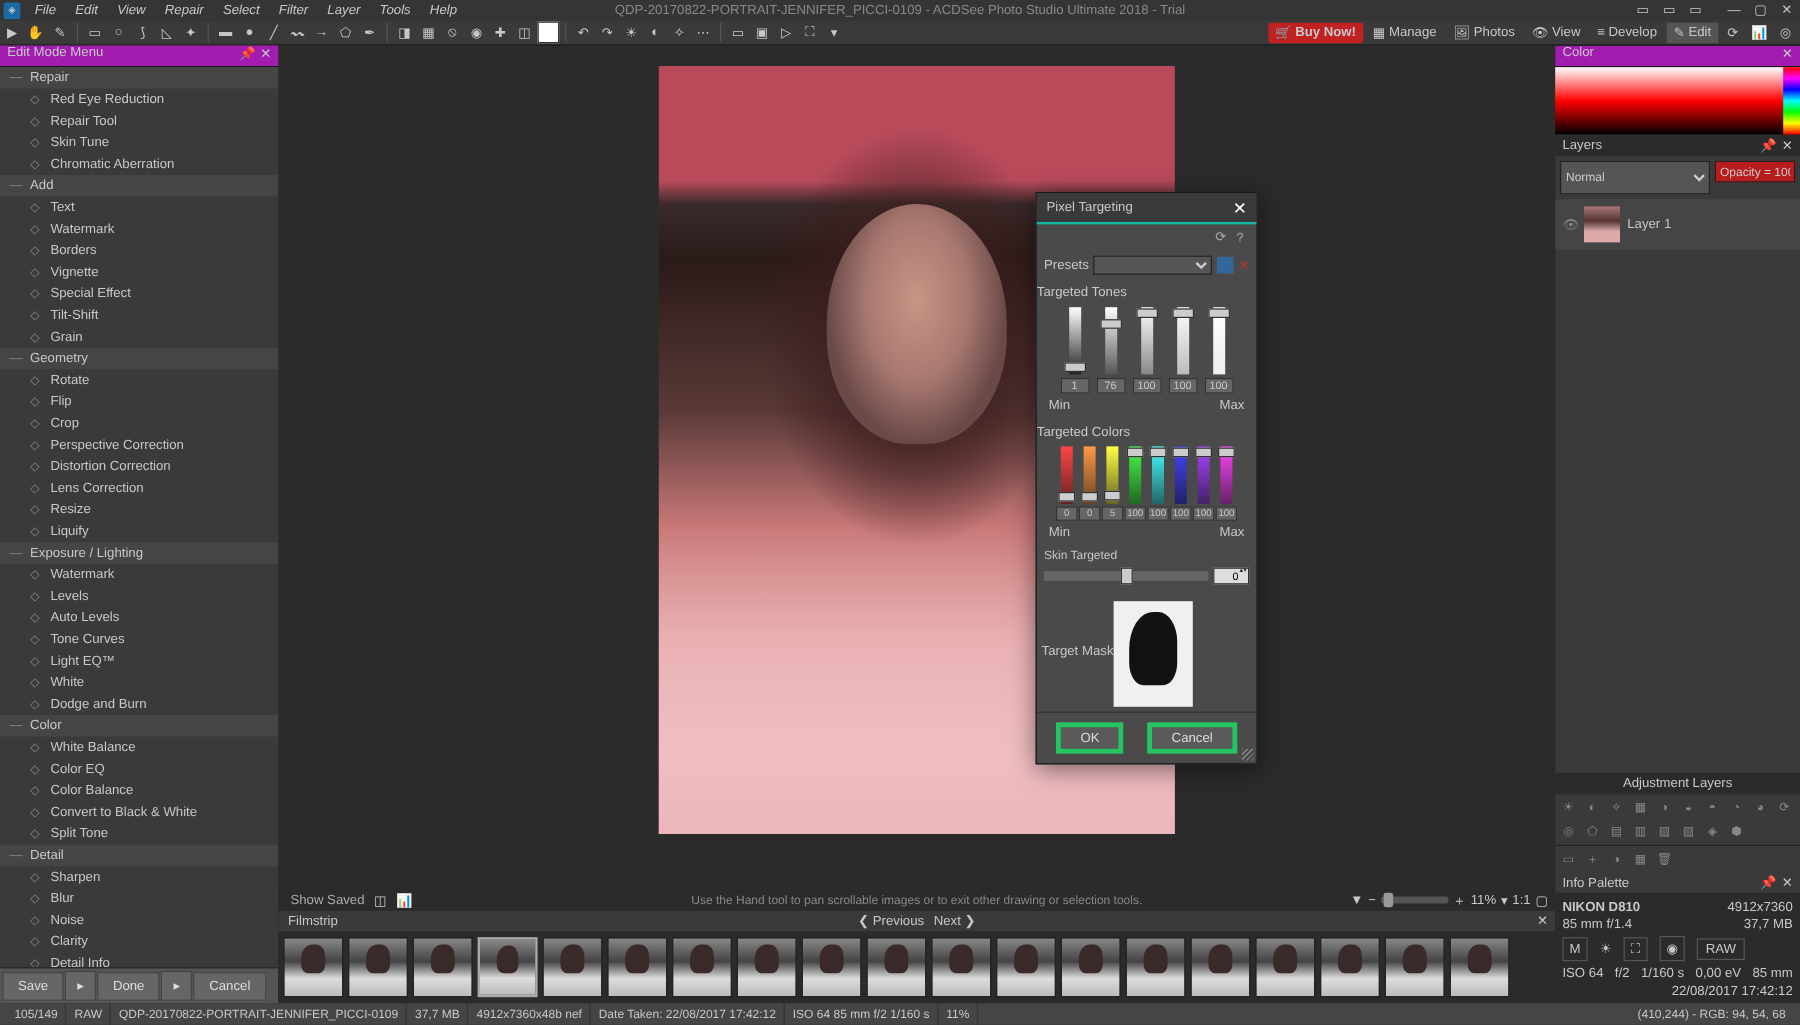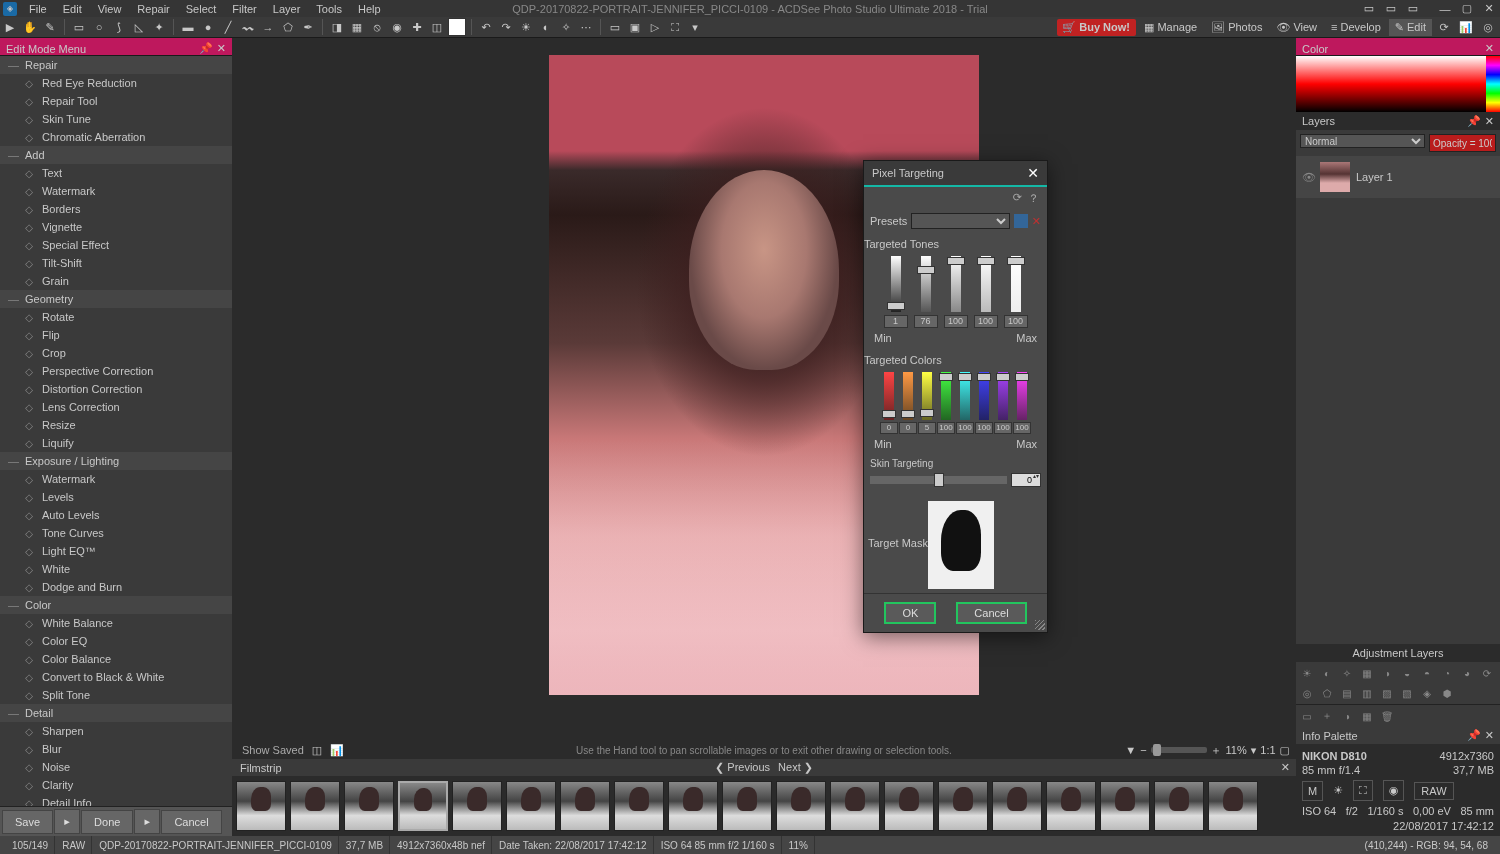--- a/index.html
+++ b/index.html
@@ -16,21 +16,21 @@
 .toolbar .sep { width:1px; height:16px; background:#555; margin:0 4px; }
 .toolbar .right-cluster { position:absolute; right:2px; display:flex; align-items:center; gap:2px; }
 .toolbar .mode-btn { height:17px; padding:0 6px; display:flex; align-items:center; gap:3px; cursor:pointer; }
 .toolbar .buy-now { background:#c02222; border-radius:2px; color:#fff; font-weight:bold; }
 .toolbar .edit-btn { background:#555; }
 
 .main { position:absolute; top:38px; bottom:18px; left:0; right:0; display:flex; }
 
 
 .left-panel { width:232px; background:#3a3a3a; display:flex; flex-direction:column; }
-.panel-header { background:#be185d; height:18px; display:flex; align-items:flex-end; padding:0 6px; justify-content:space-between; border-bottom:1px solid #1a1a1a; }
+.panel-header { background:#a21caf; height:18px; display:flex; align-items:flex-start; padding:0 6px; justify-content:space-between; border-bottom:1px solid #1a1a1a; }
 .panel-header .close { cursor:pointer; }
 .tool-list { flex:1; overflow-y:auto; }
 .tool-list::-webkit-scrollbar { width:10px; }
 .tool-list::-webkit-scrollbar-track { background:#2b2b2b; }
 .tool-list::-webkit-scrollbar-thumb { background:#555; }
 .category-header { background:#454545; padding:3px 10px 3px 8px; display:flex; align-items:center; gap:6px; }
 .category-header::before { content:"—"; color:#888; }
 .tool-item { padding:2px 10px 2px 22px; display:flex; align-items:center; gap:6px; cursor:pointer; }
 .tool-item .ticon { width:14px; height:14px; display:flex; align-items:center; justify-content:center; font-size:10px; color:#888; }
 .button-bar { background:#555; height:30px; display:flex; align-items:center; padding:0 2px; gap:0; border-top:1px solid #222; }
@@ -58,21 +58,21 @@
 .thumb { width:50px; height:50px; background:linear-gradient(to bottom,#888 0%,#444 40%,#ddd 70%,#bbb 100%); border:1px solid #222; cursor:pointer; position:relative; }
 .thumb.selected { border:2px solid #aaa; }
 .thumb::before { content:""; position:absolute; top:10%; left:30%; width:40%; height:50%; background:#3a2a2a; border-radius:50% 40% 30% 30%; }
 
 
 .right-panel { width:204px; background:#3a3a3a; display:flex; flex-direction:column; }
 .color-picker { height:56px; background:linear-gradient(to bottom, #fff 0%, #ff0000 50%, #000 100%); position:relative; }
 .hue-bar { position:absolute; right:0; top:0; width:14px; height:100%; background:linear-gradient(to bottom,#ff0000,#ff00ff,#0000ff,#00ffff,#00ff00,#ffff00,#ff0000); }
 .layers-head { height:18px; background:#2b2b2b; display:flex; align-items:center; padding:0 6px; justify-content:space-between; }
 .layers-controls { padding:4px; display:flex; gap:4px; background:#3a3a3a; }
-.layers-controls select { background:#555; border:1px solid #222; color:#ccc; flex:1; height:14px; font-size:10px; }
+.layers-controls select { background:#555; border:1px solid #222; color:#ccc; flex:1; height:28px; font-size:10px; }
 .layers-controls input { background:#b91c1c; border:1px solid #222; color:#ccc; width:67px; height:18px; font-size:10px; padding:0 3px; }
 .layer-item { display:flex; align-items:center; padding:6px; gap:6px; background:#454545; }
 .layer-item .eye { width:12px; height:12px; color:#888; }
 .layer-item .lthumb { width:30px; height:30px; background:linear-gradient(to bottom,#aa7777,#553333 40%,#ddaaaa 70%); }
 .adj-layers-head { background:#2b2b2b; text-align:center; padding:3px; }
 .icon-grid { display:flex; flex-wrap:wrap; padding:2px; gap:2px; }
 .icon-grid .gicon { width:18px; height:18px; display:flex; align-items:center; justify-content:center; cursor:pointer; font-size:10px; color:#888; }
 .info-palette-head { height:17px; background:#3a3a3a; display:flex; align-items:center; padding:0 6px; justify-content:space-between; }
 .info-palette { background:#2b2b2b; padding:4px 6px; font-size:10px; position:relative; }
 .info-palette .cam { font-weight:bold; }
@@ -126,36 +126,36 @@
 .skin-track { flex:1; height:8px; background:#666; position:relative; }
 .skin-track .handle { position:absolute; left:50%; top:-3px; width:10px; height:14px; background:#ccc; border:1px solid #333; cursor:pointer; transform:translateX(-50%); }
 .skin-spin { width:30px; height:14px; background:#ddd; border:1px solid #333; font-size:9px; text-align:right; padding-right:8px; color:#000; position:relative; line-height:12px; }
 .skin-spin::after { content:"▴▾"; position:absolute; right:1px; top:0; font-size:6px; color:#333; display:flex; flex-direction:column; line-height:5px; }
 
 .target-mask { display:flex; flex-direction:row; align-items:center; padding:4px; }
 .mask-preview { width:66px; height:88px; background:#f0f0f0; position:relative; margin-top:4px; }
 .mask-preview::before { content:""; position:absolute; top:10%; left:20%; width:60%; height:70%; background:#111; border-radius:50% 40% 30% 30%; }
 
 .pt-buttons { display:flex; justify-content:center; gap:20px; padding:8px; border-top:1px solid #333; }
-.pt-buttons button { background:#5a5a5a; border:2px solid #22c55e; color:#ddd; padding:3px 16px; cursor:pointer; }
+.pt-buttons button { background:#5a5a5a; border:4px solid #22c55e; color:#ddd; padding:3px 16px; cursor:pointer; }
 .pt-resize { position:absolute; right:2px; bottom:2px; width:10px; height:10px; cursor:nwse-resize; background:repeating-linear-gradient(135deg,#888 0 1px,transparent 1px 3px); }
 
 
 .swatch { width:20px; height:16px; background:#fff; border:1px solid #333; position:relative; }
 .swatch::after { content:""; position:absolute; right:-5px; bottom:-5px; width:20px; height:16px; background:#000; border:1px solid #333; z-index:-1; }
 
 .zoom-slider { width:56px; height:6px; background:#555; position:relative; border-radius:2px; }
 .zoom-slider .zhandle { position:absolute; left:5%; top:-3px; width:8px; height:12px; background:#999; border-radius:2px; }
 </style>
 </head>
 <body>
 
 <div class="menubar">
   <div class="logo">◈</div>
-  <div id="menu-items" style="display: flex;">
+  <div id="menu-items" style="display: flex; font-style: italic;">
       <div class="menu-item">File</div>
       <div class="menu-item">Edit</div>
       <div class="menu-item">View</div>
       <div class="menu-item">Repair</div>
       <div class="menu-item">Select</div>
       <div class="menu-item">Filter</div>
       <div class="menu-item">Layer</div>
       <div class="menu-item">Tools</div>
       <div class="menu-item">Help</div>
     </div>
@@ -672,21 +672,21 @@
         </div>
         <div class="color-val">100</div>
       </div>
     </div>
   <div class="pt-minmax">
       <span>Min</span>
       <span>Max</span>
     </div>
 
   <div class="skin-targeting">
-    <span class="label">Skin Targeting</span>
+    <span class="label">Skin Targeted</span>
   </div>
   <div style="display:flex;align-items:center;padding:0 6px 6px 6px;gap:4px;">
     <div class="skin-track">
         <div class="handle"></div>
       </div>
     <div class="skin-spin">0</div>
   </div>
 
   <div class="target-mask">
     <span>Target Mask</span>

